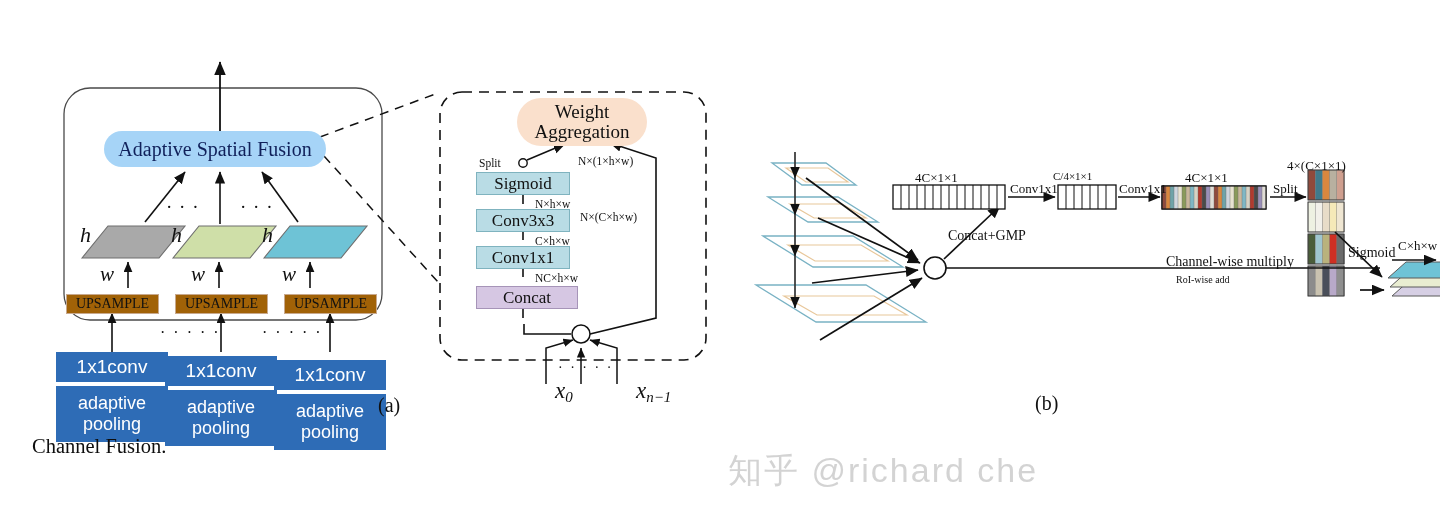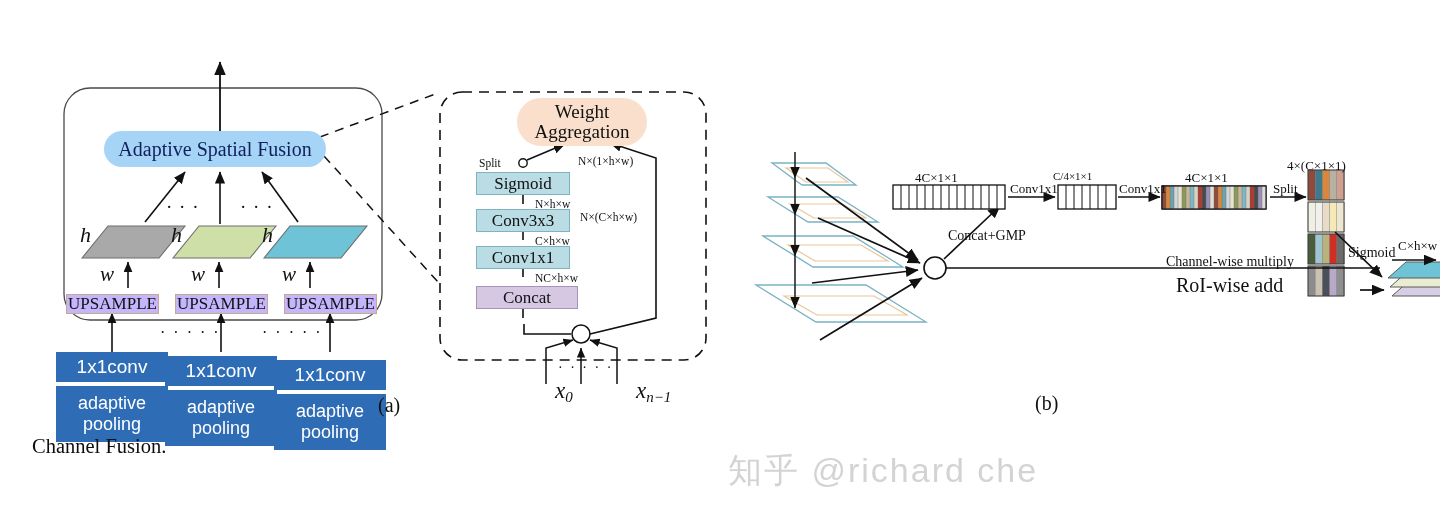--- a/index.html
+++ b/index.html
@@ -12,22 +12,22 @@
            font-family:"Liberation Serif", serif;font-size:20.5px;line-height:29px;
            color:#0d0d0d;text-align:justify;}
   .watermark{position:absolute;left:728px;top:448px;
              font-family:"Liberation Sans", sans-serif;font-size:34px;
              color:rgba(150,150,150,0.42);letter-spacing:2px;
              pointer-events:none;}
   .boxlabel{position:absolute;display:flex;align-items:center;justify-content:center;
             text-align:center;box-sizing:border-box;}
   .bluebox{background:#2e6cb6;color:#ffffff;border:1px solid #2e6cb6;
            font-family:"Liberation Sans", sans-serif;}
-  .upsample{background:#c4b5fd;border:1px solid #c8a98e;color:#111;
-            font-family:"Liberation Serif", serif;font-size:17px;}
+  .upsample{background:#a16207;border:1px solid #c8a98e;color:#111;
+            font-family:"Liberation Serif", serif;font-size:14px;}
   .asf{background:#a6d4f7;border-radius:18px;color:#10205a;
        font-family:"Liberation Serif", serif;}
   .cyanbox{background:#b9dce5;border:1px solid #7fb3bf;color:#111;
            font-family:"Liberation Serif", serif;}
   .purplebox{background:#d6c7e3;border:1px solid #a694b8;color:#111;
              font-family:"Liberation Serif", serif;}
   .wagg{background:#fae0cc;border-radius:24px;color:#111;
         font-family:"Liberation Serif", serif;line-height:1.05;}
   .small{font-family:"Liberation Serif", serif;font-size:11.5px;color:#111;}
   .mid{font-family:"Liberation Serif", serif;font-size:13px;color:#111;}
@@ -314,21 +314,21 @@
   <div class="txt mid" style="left:915px;top:170px;font-size:13px;">4C×1×1</div>
   <div class="txt mid" style="left:1010px;top:181px;font-size:13px;">Conv1x1</div>
   <div class="txt mid" style="left:1053px;top:170px;font-size:11px;">C/4×1×1</div>
   <div class="txt mid" style="left:1119px;top:181px;font-size:13px;">Conv1x1</div>
   <div class="txt mid" style="left:1185px;top:170px;font-size:13px;">4C×1×1</div>
   <div class="txt mid" style="left:1273px;top:181px;font-size:13px;">Split</div>
   <div class="txt mid" style="left:1287px;top:158px;font-size:13px;">4×(C×1×1)</div>
   <div class="txt mid" style="left:1348px;top:245px;font-size:14px;">Sigmoid</div>
   <div class="txt mid" style="left:948px;top:228px;font-size:14px;">Concat+GMP</div>
   <div class="txt mid" style="left:1166px;top:254px;font-size:14px;">Channel-wise multiply</div>
-  <div class="txt mid" style="left:1176px;top:274px;font-size:20px;">RoI-wise add</div>
+  <div class="txt mid" style="left:1176px;top:274px;font-size:10px;">RoI-wise add</div>
   <div class="txt mid" style="left:1398px;top:238px;font-size:13px;">C×h×w</div>
 
   <div class="txt panel-lbl" style="left:1035px;top:392px;">(b)</div>
 
   <div class="caption">
     <div>Channel Fusion.</div>
   </div>
 
   <div class="watermark">知乎 @richard che</div>
 </div>

